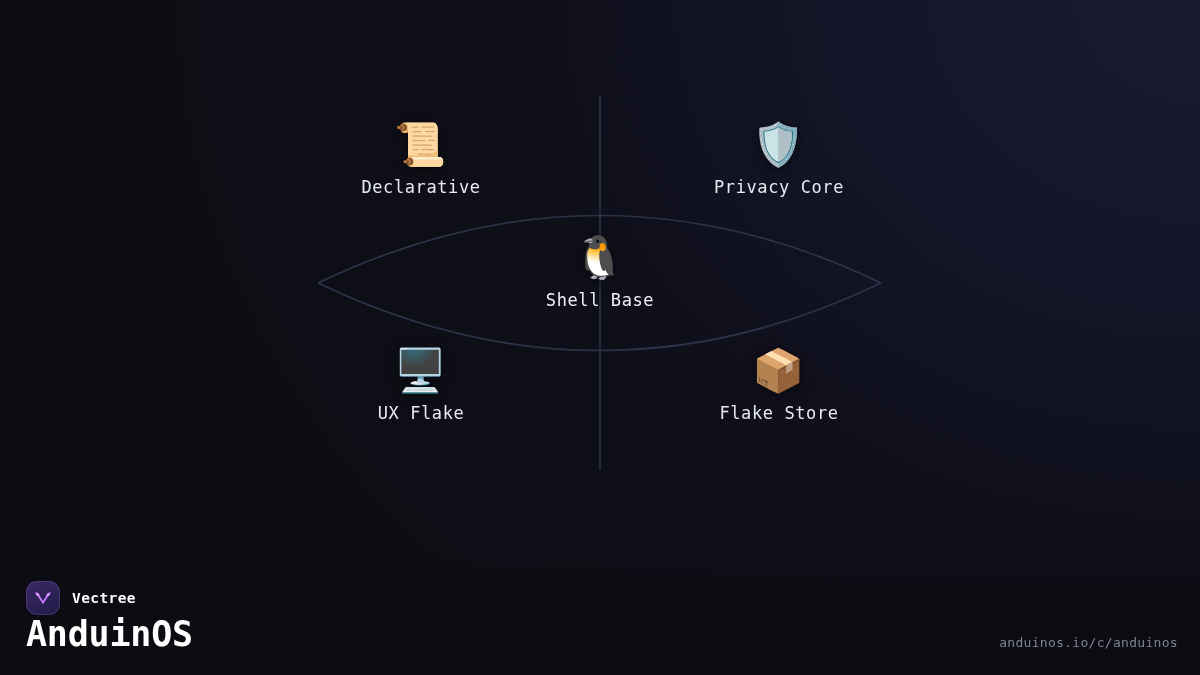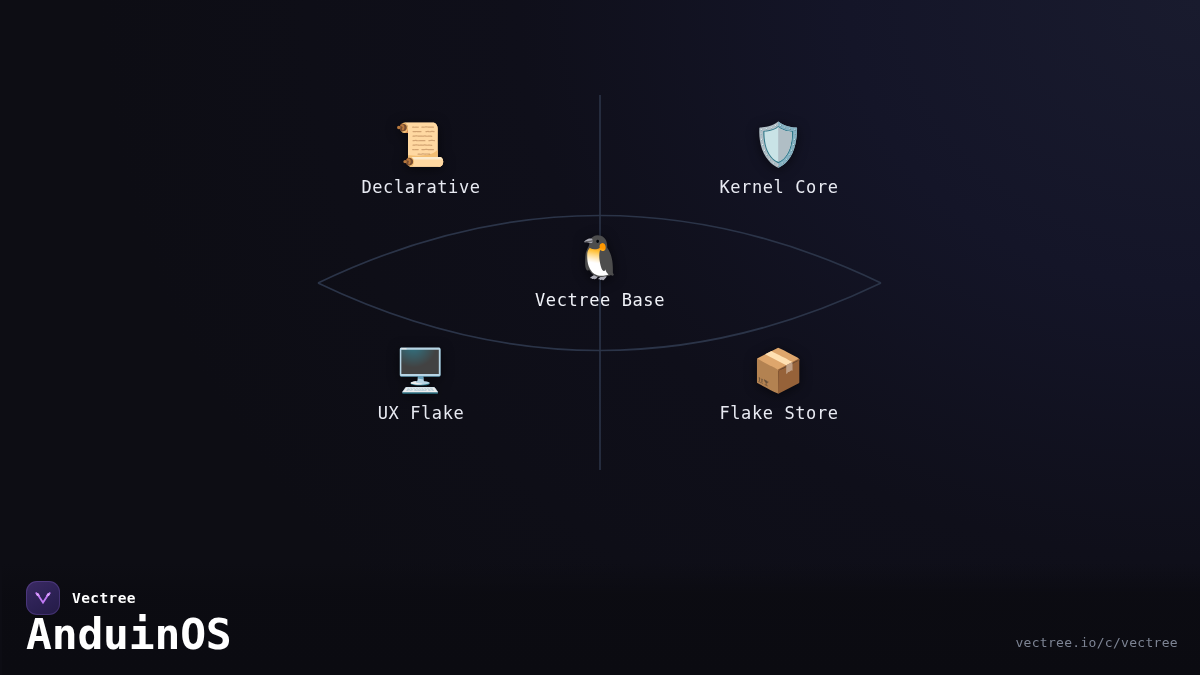--- a/index.html
+++ b/index.html
@@ -112,21 +112,21 @@
     font-weight: bold;
     color: #ffffff;
     letter-spacing: 0.4px;
   }
 
   #page-title {
     position: absolute;
     left: 0;
     top: 50px;
     font-family: "DejaVu Sans Mono", monospace;
-    font-size: 43px;
+    font-size: 35px;
     font-weight: bold;
     color: #ffffff;
     letter-spacing: -0.2px;
     line-height: 42px;
   }
 
   #footer-url {
     position: absolute;
     right: 0;
     top: 72px;
@@ -152,26 +152,26 @@
       <path d="M 318 283 Q 600 418 881 283" fill="none" stroke="#2b3448" stroke-width="1.7"></path>
     </svg>
 
     <div class="node" style="left:421px; top:119px;">
       <span class="node-icon">📜</span>
       <span class="node-label">Declarative</span>
     </div>
 
     <div class="node" style="left:779px; top:119px;">
       <span class="node-icon">🛡️</span>
-      <span class="node-label">Kernel Core</span>
+      <span class="node-label">Privacy Core</span>
     </div>
 
     <div class="node center" style="left:600px; top:232px;">
       <span class="node-icon">🐧</span>
-      <span class="node-label">Vectree Base</span>
+      <span class="node-label">Shell Base</span>
     </div>
 
     <div class="node" style="left:421px; top:345px;">
       <span class="node-icon">🖥️</span>
       <span class="node-label">UX Flake</span>
     </div>
 
     <div class="node" style="left:779px; top:345px;">
       <span class="node-icon">📦</span>
       <span class="node-label">Flake Store</span>
@@ -192,18 +192,18 @@
             </g>
             <circle cx="6.2" cy="8.2" r="1.5" fill="#e0a6ff"></circle>
             <circle cx="17.8" cy="8.2" r="1.5" fill="#e0a6ff"></circle>
           </svg>
         </div>
         <span id="brand-name">Vectree</span>
       </div>
 
       <div id="page-title">AnduinOS</div>
 
-      <div id="footer-url">vectree.io/c/vectree</div>
+      <div id="footer-url">anduinos.io/c/anduinos</div>
 
     </div>
   </div>
 
 </div>
 
 </body></html>

